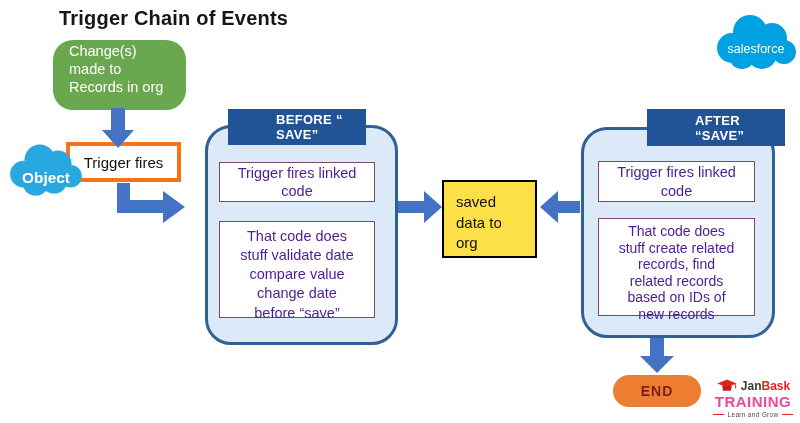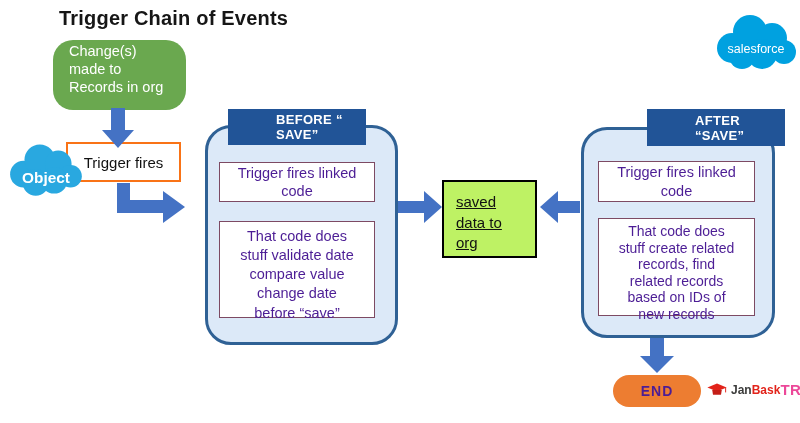--- a/index.html
+++ b/index.html
@@ -19,21 +19,21 @@
 
   .change-box {
     left:53px; top:40px; width:133px; height:70px;
     background:#6aa84f; border-radius:20px;
     color:#ffffff; font-size:14.5px; line-height:1.25;
     padding:2px 8px 8px 16px;
   }
 
   .trigger-box {
     left:66px; top:142px; width:115px; height:40px;
-    background:#ffffff; border:2px solid #f97316;
+    background:#ffffff; border:4px solid #f97316;
     display:flex; align-items:center; justify-content:center;
     font-size:15px; color:#111111; z-index:1;
   }
   .object-cloud { left:5px; top:139px; width:84px; height:58px; z-index:2; }
 
   .panel {
     background:#dce9f8; border:3px solid #2f6195; border-radius:26px; z-index:0;
   }
   .panel-before { left:205px; top:125px; width:193px; height:220px; }
   .panel-after  { left:581px; top:127px; width:194px; height:211px; }
@@ -54,35 +54,35 @@
             font-size:14.5px; line-height:1.25; display:flex; align-items:center; justify-content:center; }
   .b-box2 { left:219px; top:221px; width:156px; height:97px;
             font-size:14.5px; line-height:1.32; padding-top:5px; }
   .a-box1 { left:598px; top:161px; width:157px; height:41px;
             font-size:14.5px; line-height:1.25; display:flex; align-items:center; justify-content:center; }
   .a-box2 { left:598px; top:218px; width:157px; height:98px;
             font-size:14px; line-height:1.18; padding-top:4px; }
 
   .saved-box {
     left:442px; top:180px; width:95px; height:78px;
-    background:#bef264; border:2.5px solid #000000;
+    background:#fde047; border:2.5px solid #000000;
     font-size:15px; line-height:1.38; color:#111111;
-    padding:10px 4px 0 12px; z-index:2;text-decoration:underline;
+    padding:10px 4px 0 12px; z-index:2;
   }
 
   .end-pill {
     left:613px; top:375px; width:88px; height:32px;
-    background:#ed7d31; border-radius:16px; color:#4c1d95;
+    background:#ed7d31; border-radius:16px; color:#7f1d1d;
     font-size:14px; font-weight:600; letter-spacing:1px;
     display:flex; align-items:center; justify-content:center;
   }
 
   .sf-logo { left:712px; top:12px; width:86px; height:62px; }
 
-  .janbask { left:706px; top:378px; width:94px; display:flex; flex-direction:row; align-items:center; }
+  .janbask { left:706px; top:378px; width:94px; display:flex; flex-direction:column; align-items:center; }
   .jb-row1 { display:flex; align-items:center; gap:3px; }
   .jb-name { font-size:12px; font-weight:bold; color:#3c3c3b; }
   .jb-name .red { color:#e2231a; }
   .jb-training { font-size:15px; font-weight:800; color:#ec4899; letter-spacing:0.5px; line-height:1; }
   .jb-row3 { display:flex; align-items:center; gap:4px; margin-top:2px; }
   .jb-dash { width:11px; height:1px; background:#e2231a; }
   .jb-slogan { font-size:6.5px; color:#4a4a4a; letter-spacing:0.3px; }
 
   .arrows { left:0; top:0; width:800px; height:423px; pointer-events:none; z-index:1; }
 </style>

